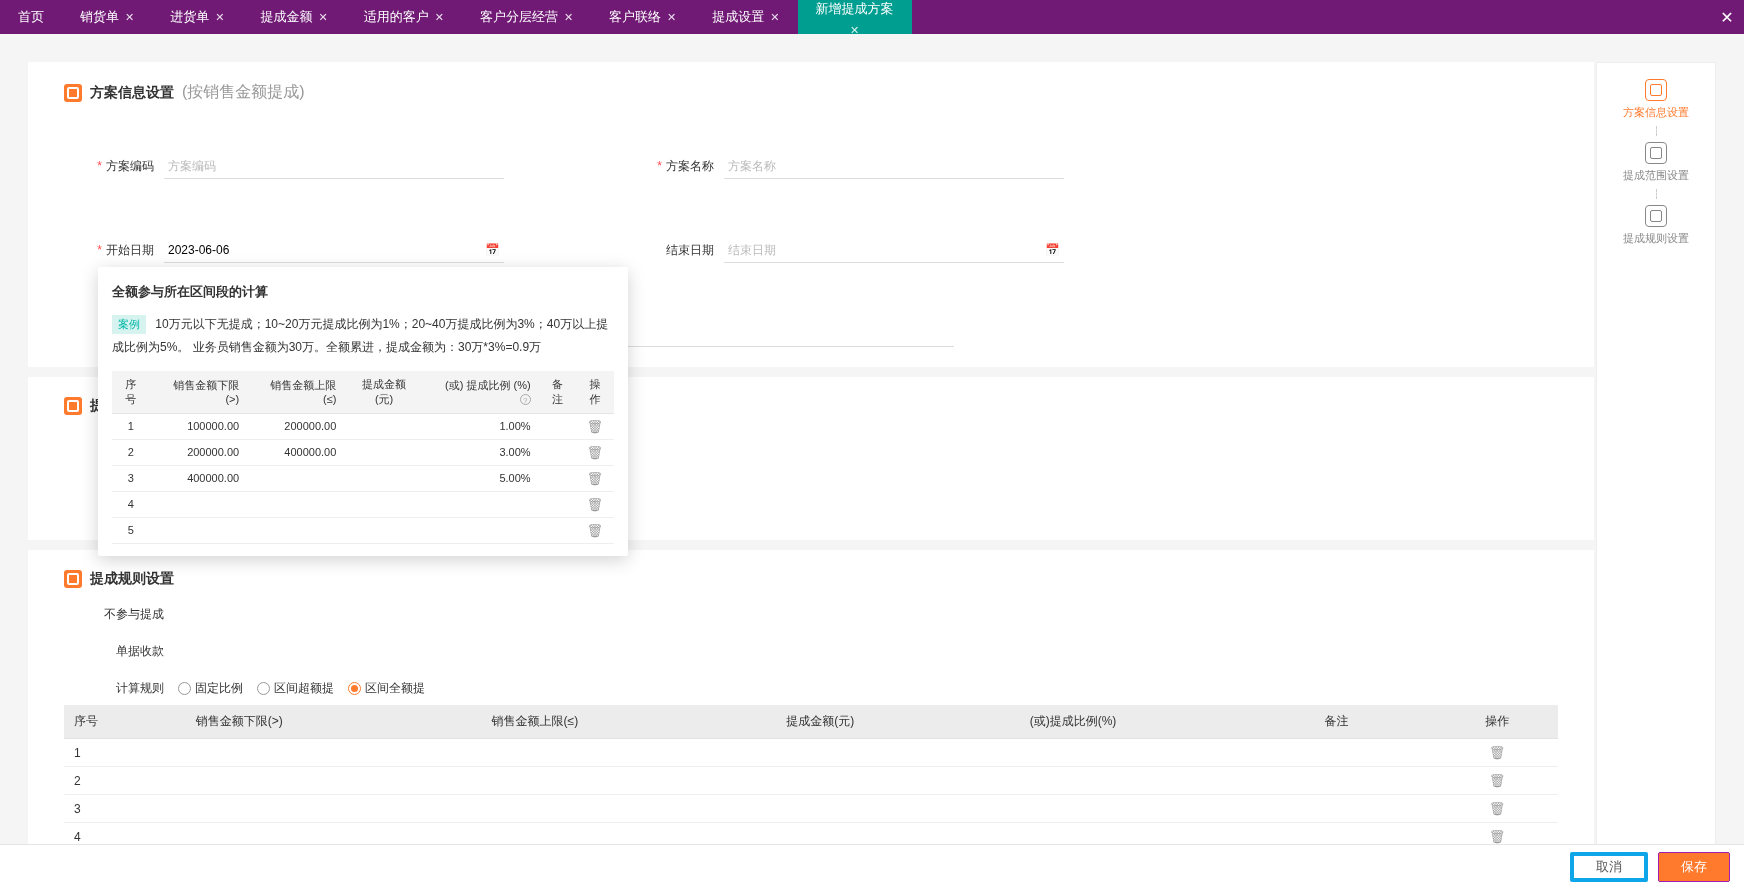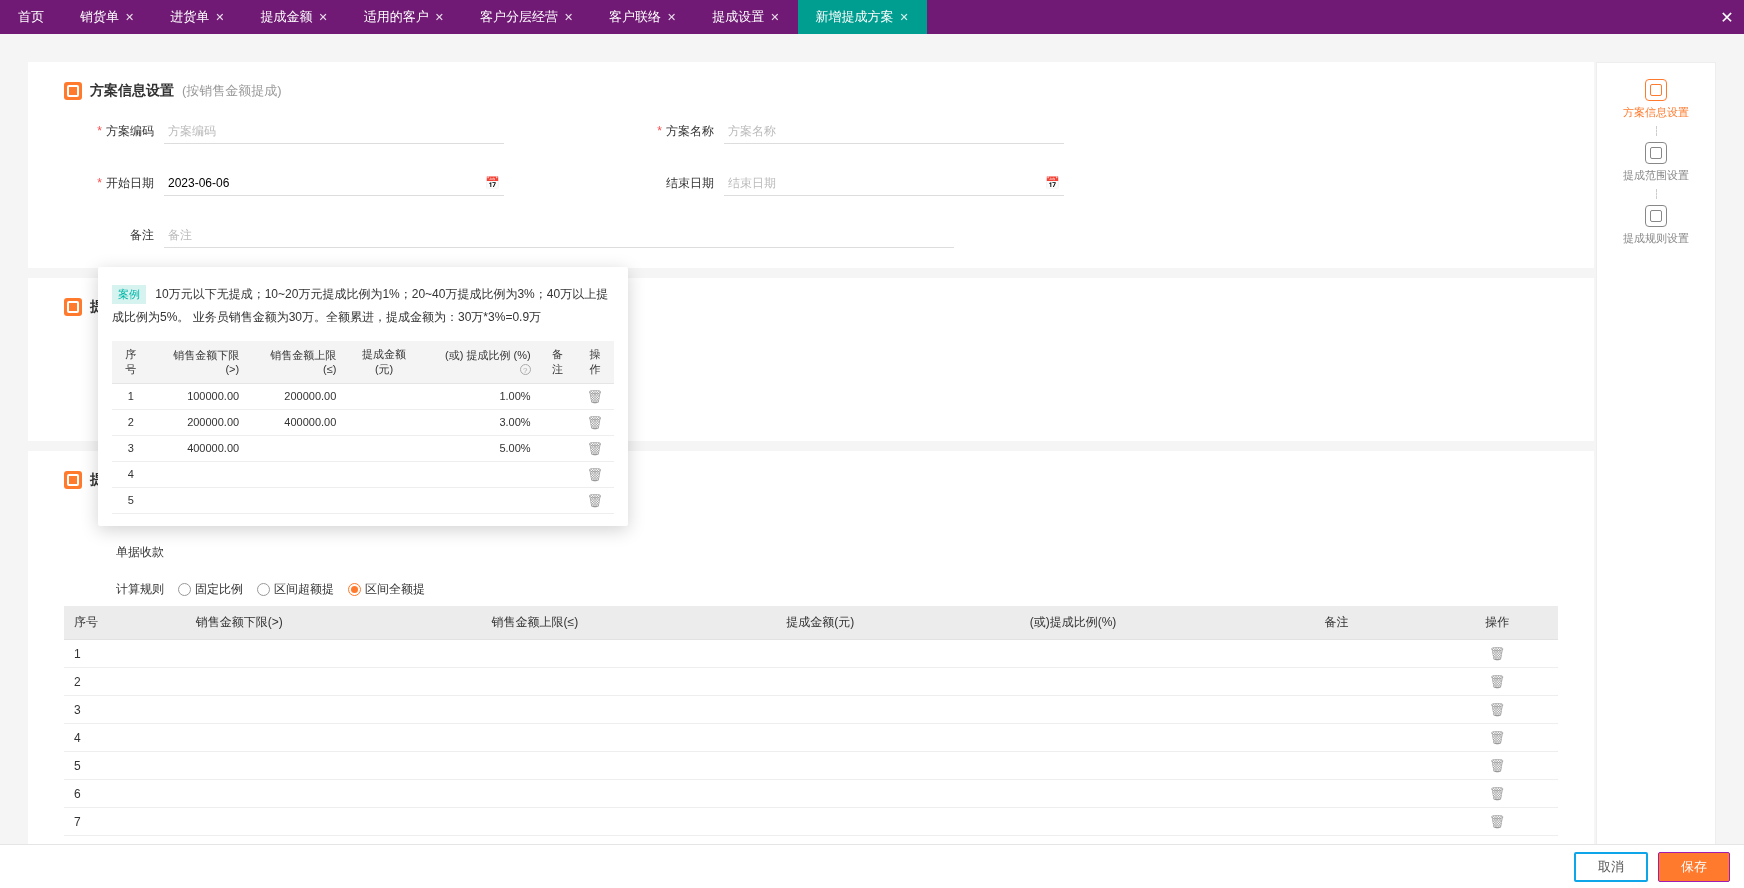--- a/index.html
+++ b/index.html
@@ -1,39 +1,39 @@
 <!DOCTYPE html>
 <html><head>
 <meta charset="utf-8">
 <style>
 * { box-sizing: border-box; margin: 0; padding: 0; }
 body { font-family: "Microsoft YaHei", Arial, sans-serif; font-size: 12px; color: #333; background: #f5f5f5; }
 
 
 .tab-bar { background: #701a75; height: 34px; display: flex; align-items: stretch; position: relative; }
 .tab { display: flex; align-items: center; padding: 0 18px; color: #fff; font-size: 13px; cursor: pointer; gap: 6px; }
-.tab.active { background: #009e90; }
+.tab.active { background: #009e90; flex-direction: column; }
 .tab-close { font-size: 11px; opacity: .85; }
 .tab-bar-close { position: absolute; right: 0; top: 0; height: 34px; width: 34px; display: flex; align-items: center; justify-content: center; color: #fff; font-size: 16px; cursor: pointer; }
 
 
 .body-wrap { display: flex; padding: 28px; gap: 2px; }
 .main-col { flex: 1; display: flex; flex-direction: column; gap: 10px; position: relative; min-height: 730px; }
 .side-col { width: 120px; background: #fff; border: 1px solid #eee; display: flex; flex-direction: column; align-items: center; padding-top: 16px; gap: 4px; }
 
 .panel { background: #fff; padding: 20px 36px; }
 
 .section-header { display: flex; align-items: center; gap: 8px; margin-bottom: 18px; }
 .section-icon { width: 18px; height: 18px; border-radius: 3px; background: #ff7a2d; display: inline-flex; align-items: center; justify-content: center; }
 .section-icon::before { content: ""; width: 8px; height: 8px; border: 2px solid #fff; border-radius: 2px; }
 .section-title { font-size: 14px; font-weight: 600; }
-.section-sub { color: #999; font-size: 13px; }
+.section-sub { color: #999; font-size: 16px; }
 
 .form-row { display: flex; flex-wrap: wrap; column-gap: 140px; row-gap: 26px; margin-left: 20px; }
-.form-item { display: flex; align-items: center; }
+.form-item { display: flex; align-items: center; margin-top: 32px; }
 .form-label { width: 70px; text-align: right; margin-right: 10px; color: #333; }
 .req::before { content: "*"; color: #ff4d4f; margin-right: 4px; }
 .form-input { border: none; border-bottom: 1px solid #ddd; height: 26px; width: 340px; font-size: 12px; padding: 2px 4px; outline: none; }
 .form-input::placeholder { color: #bbb; }
 .date-wrap { position: relative; }
 .date-icon { position: absolute; right: 4px; top: 50%; transform: translateY(-50%); color: #ff7a2d; font-size: 12px; }
 
 .scope-list { margin-left: 10px; display: flex; flex-direction: column; gap: 18px; }
 .scope-label { width: 90px; text-align: right; display: inline-block; }
 
@@ -67,21 +67,21 @@
 
 .side-step { display: flex; flex-direction: column; align-items: center; gap: 4px; color: #888; font-size: 11px; }
 .side-step.active { color: #ff7a2d; }
 .side-step-icon { width: 22px; height: 22px; border: 1px solid currentColor; border-radius: 4px; display: flex; align-items: center; justify-content: center; }
 .side-step-icon::before { content: ""; width: 10px; height: 10px; border: 1px solid currentColor; border-radius: 2px; }
 .side-connector { width: 1px; height: 10px; border-left: 1px dashed #ccc; margin: 2px 0; }
 
 
 .footer { position: fixed; bottom: 0; left: 0; right: 0; height: 44px; background: #fff; border-top: 1px solid #e5e5e5; display: flex; align-items: center; justify-content: flex-end; padding-right: 14px; gap: 10px; }
 .btn { height: 30px; padding: 0 22px; border-radius: 2px; font-size: 13px; cursor: pointer; display: inline-flex; align-items: center; }
-.btn-default { background: #fff; border: 2px solid #0ea5e9; color: #555; }
+.btn-default { background: #fff; border: 4px solid #0ea5e9; color: #555; }
 .btn-primary { background: #ff7a2d; border: 1px solid #a21caf; color: #fff; }
 </style>
 </head>
 <body>
 
 <div class="tab-bar" id="tab-bar">
   <div class="tab">
       <span>首页</span>
     </div>
     <div class="tab">
@@ -273,20 +273,21 @@
               <td></td>
               <td></td>
               <td></td>
               <td class="center"><span class="del-icon">🗑</span></td>
             </tr>
           </tbody>
       </table>
     </div>
 
     <div class="popover">
+      <div class="popover-title">全额参与所在区间段的计算</div>
       <div>
         <span class="case-tag">案例</span>
         <span class="case-text">10万元以下无提成；10~20万元提成比例为1%；20~40万提成比例为3%；40万以上提成比例为5%。 业务员销售金额为30万。全额累进，提成金额为：30万*3%=0.9万</span>
       </div>
       <table class="pop-table">
         <thead>
             <tr id="pop-thead">
               <th>序号</th>
               <th class="right">销售金额下限 (&gt;)</th>
               <th class="right">销售金额上限 (≤)</th>

